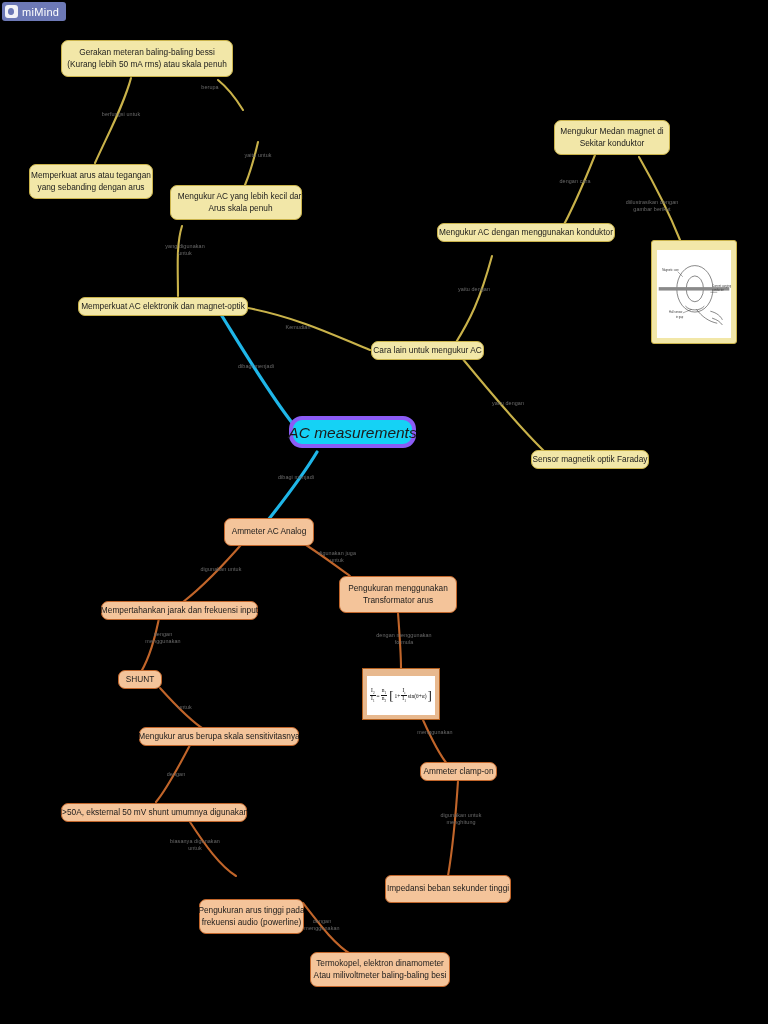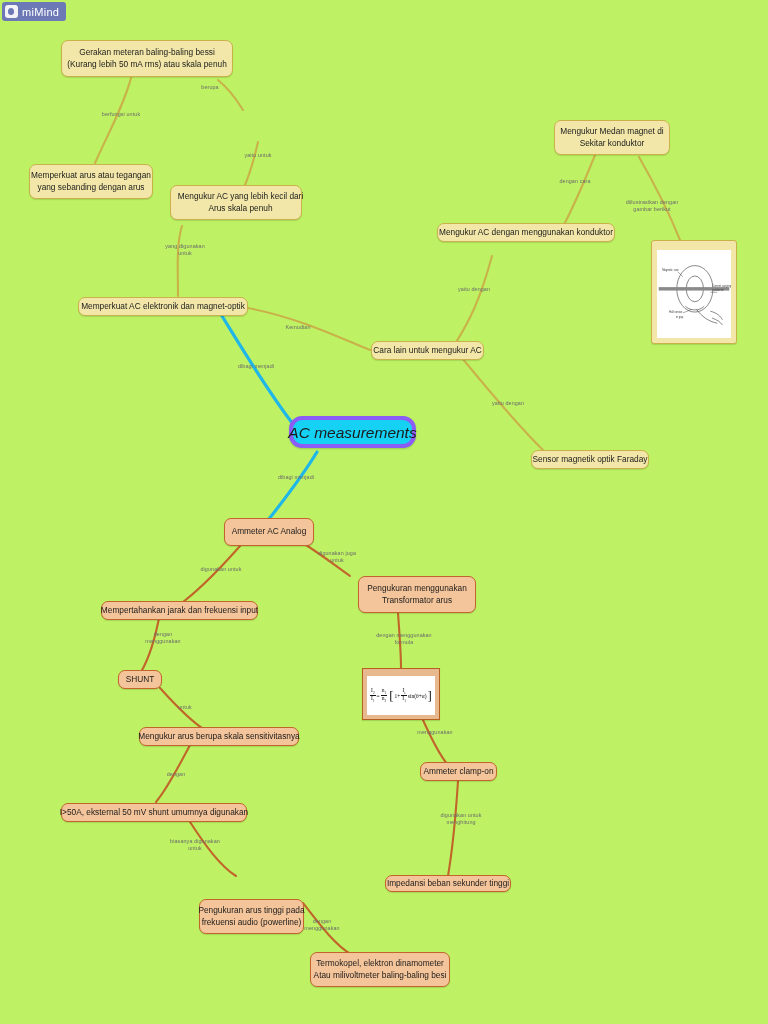--- a/index.html
+++ b/index.html
@@ -7,21 +7,21 @@
     padding: 0;
     background: #ffffff;
   }
   body {
     font-family: "Liberation Sans", sans-serif;
   }
   #canvas {
     position: relative;
     width: 768px;
     height: 1024px;
-    background: #bef264;
+    background: #000000;
     overflow: hidden;
   }
   
   #logo {
     position: absolute;
     left: 2px;
     top: 2px;
     height: 17px;
     display: flex;
     align-items: center;
@@ -286,21 +286,21 @@
   <div class="node orange" style="left:199px; top:899px; width:105px; height:35px;">
     <span class="ln">Pengukuran arus tinggi pada</span>
     <span class="ln">frekuensi audio (powerline)</span>
   </div>
 
   <div class="node orange" style="left:310px; top:952px; width:140px; height:35px;">
     <span class="ln">Termokopel, elektron dinamometer</span>
     <span class="ln">Atau milivoltmeter baling-baling besi</span>
   </div>
 
-  <div class="node orange" style="left:339px; top:576px; width:118px; height:37px;margin-left:19px;">
+  <div class="node orange" style="left:339px; top:576px; width:118px; height:37px;">
     <span class="ln">Pengukuran menggunakan</span>
     <span class="ln">Transformator arus</span>
   </div>
 
   <div class="formula" style="left:362px; top:668px; width:78px; height:52px;">
     <div class="inner">
       <span class="frac">
           <span class="num">I<sub>2</sub></span>
           <span class="den">I<sub>1</sub></span>
         </span>
@@ -317,21 +317,21 @@
         </span>
       <span>sin(θ+α)</span>
       <span class="brk">]</span>
     </div>
   </div>
 
   <div class="node orange" style="left:420px; top:762px; width:77px; height:19px;">
     <span class="ln">Ammeter clamp-on</span>
   </div>
 
-  <div class="node orange" style="left:385px; top:875px; width:126px; height:17px;">
+  <div class="node orange" style="left:385px; top:875px; width:126px; height:28px;border-radius:6px;">
     <span class="ln">Impedansi beban sekunder tinggi</span>
   </div>
 
   <div class="elabel" style="left:86px; top:111px; width:70px;">berfungsi untuk</div>
   <div class="elabel" style="left:190px; top:84px; width:40px;">berupa</div>
   <div class="elabel" style="left:231px; top:152px; width:54px;">yaitu untuk</div>
   <div class="elabel" style="left:150px; top:243px; width:70px;">
     <span>yang digunakan</span><br>
     <span>untuk</span>
   </div>

